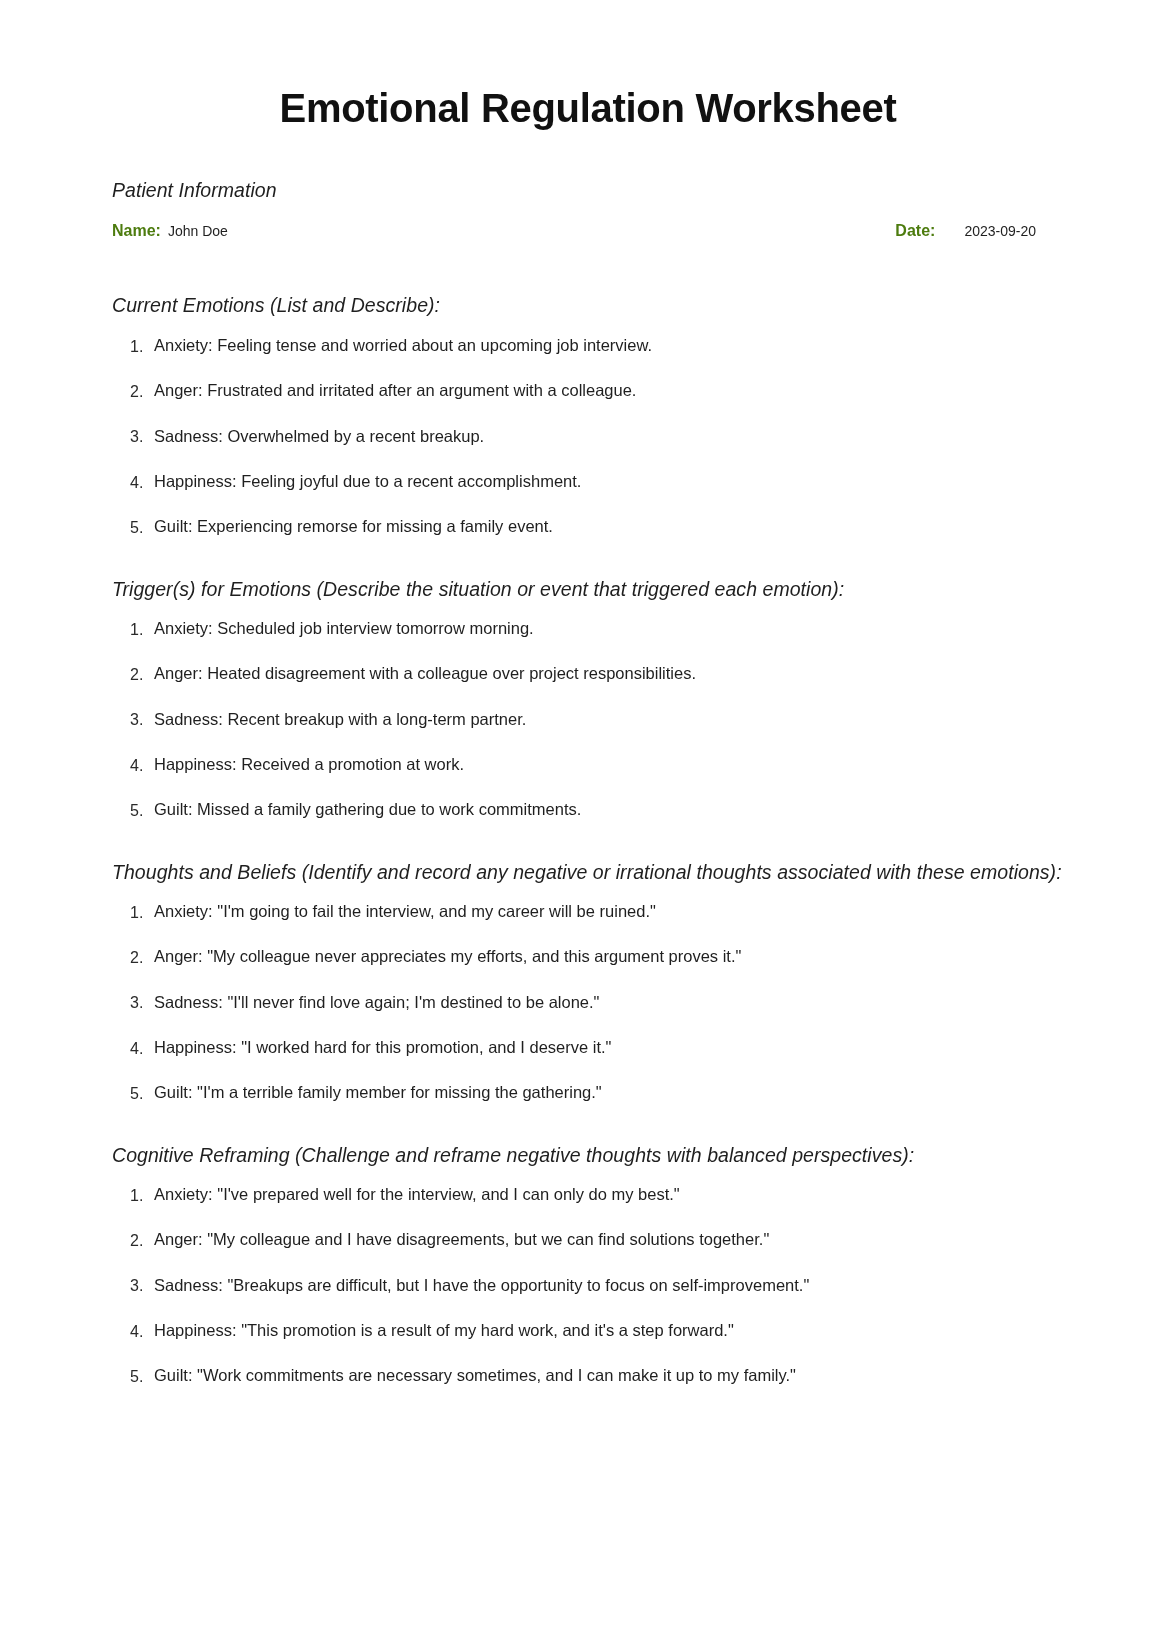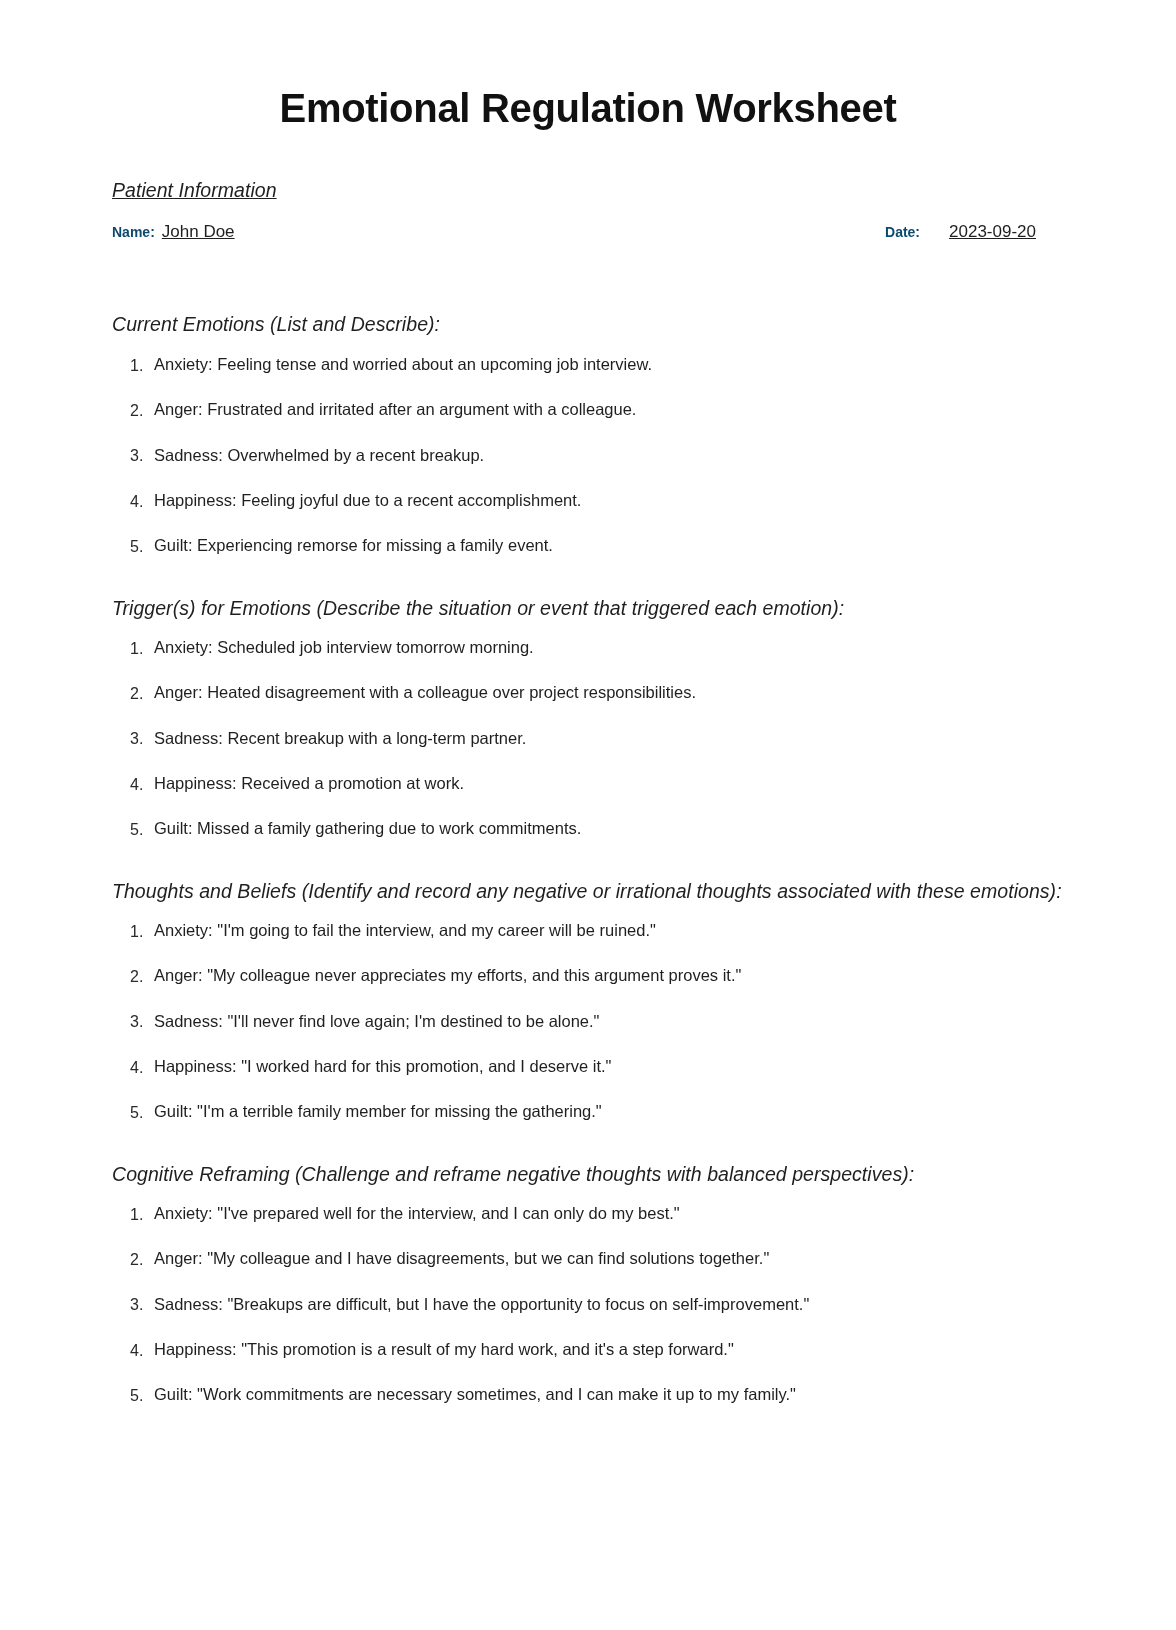--- a/index.html
+++ b/index.html
@@ -35,54 +35,52 @@
     font-style: italic;
     font-size: 19.5px;
     line-height: 1.42;
     color: #1f1f1f;
     margin: 0 0 14px 0;
     font-weight: normal;
     letter-spacing: 0.05px;
   }
   .patient-heading {
     margin-bottom: 18px;
-    text-decoration: underline;
   }
   .info-row {
     display: flex;
     align-items: baseline;
     justify-content: space-between;
     margin-bottom: 15px;
     font-size: 17px;
   }
   .info-pair {
     display: flex;
     align-items: baseline;
     white-space: nowrap;
   }
   .info-label {
     font-weight: bold;
-    font-size: 14px;
-    color: #0c4a6e;
+    font-size: 16px;
+    color: #4d7c0f;
     margin-right: 7px;
   }
   .info-value {
-    font-size: 17px;
+    font-size: 14px;
     color: #1f1f1f;
-    text-decoration: underline;
   }
   .info-right {
     margin-right: 28px;
     gap: 22px;
   }
   .section {
     margin-top: 38px;
   }
   .section.first {
-    margin-top: 69px;
+    margin-top: 52px;
   }
   ol.items {
     list-style: none;
     margin: 0;
     padding: 0;
   }
   ol.items li {
     position: relative;
     padding-left: 42px;
     font-size: 16.5px;

